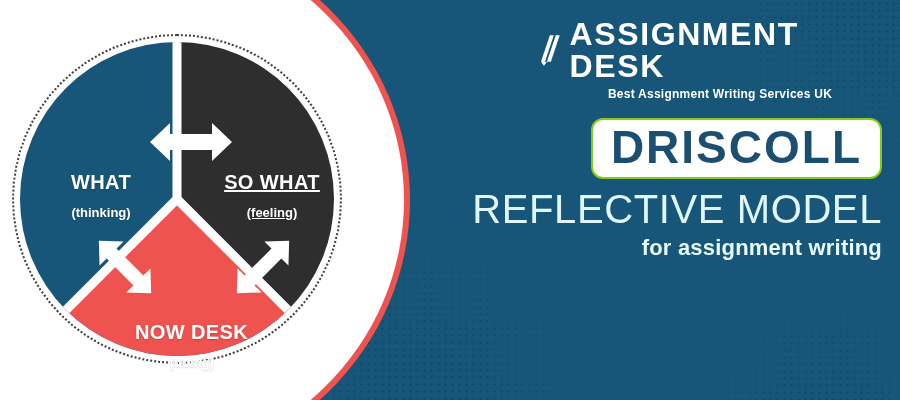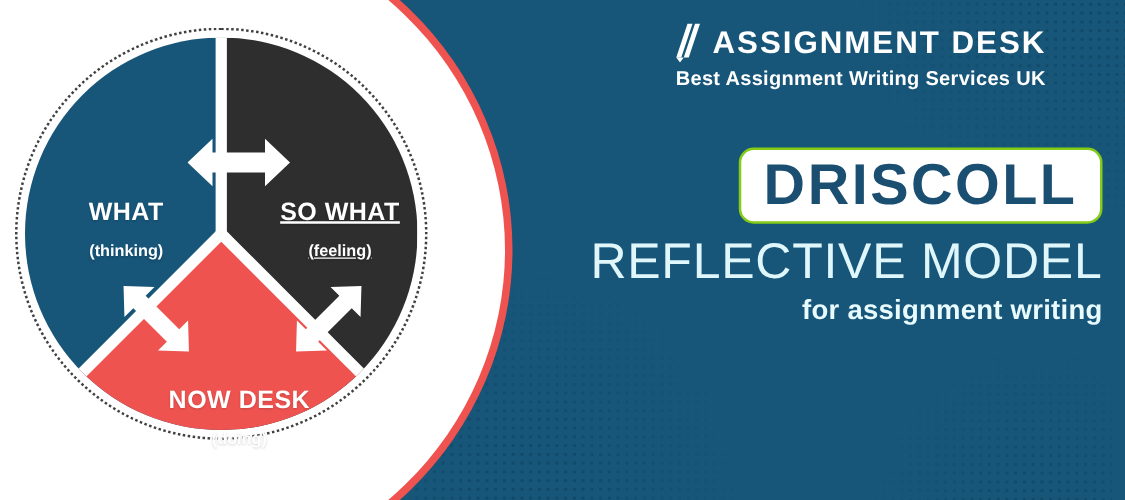--- a/index.html
+++ b/index.html
@@ -44,21 +44,21 @@
     border:6px solid #ef5350;
   }
   .left-panel-cover {
     position:absolute; left:-230px; top:-110px;
     width:300px; height:620px;
     background:#ffffff;
   }
 
   
   .model {
-    position:absolute; left:12px; top:22px;
+    position:absolute; left:12px; top:34px;
     width:330px; height:330px;
   }
   .model-dotted {
     position:absolute; inset:0;
     border-radius:50%;
     border:2px dotted #2c2c2c;
     opacity:.9;
   }
   .pie {
     position:absolute; left:8px; top:8px;
@@ -105,25 +105,25 @@
   .arrow-dr { left:214px; top:196px; }
 
   
   .logo {
     position:absolute; left:540px; top:18px;
     display:flex; flex-direction:column; align-items:center;
   }
   .logo-top { display:flex; align-items:center; gap:2px; }
   .logo-mark { display:block; }
   .logo-word {
-    color:#ffffff; font-size:25px; font-weight:bold;
+    color:#ffffff; font-size:32px; font-weight:bold;
     letter-spacing:1.6px; line-height:1; margin-left:-2px;
   }
   .logo-tag {
-    color:#ffffff; font-size:16px; font-weight:bold;
+    color:#ffffff; font-size:12px; font-weight:bold;
     letter-spacing:.25px; margin-top:5px;
   }
 
   
   .headline { position:absolute; right:18px; top:118px; text-align:right; }
   .driscoll-box {
     display:inline-block;
     background:#ffffff;
     border:2px solid #84cc16;
     border-radius:12px;

